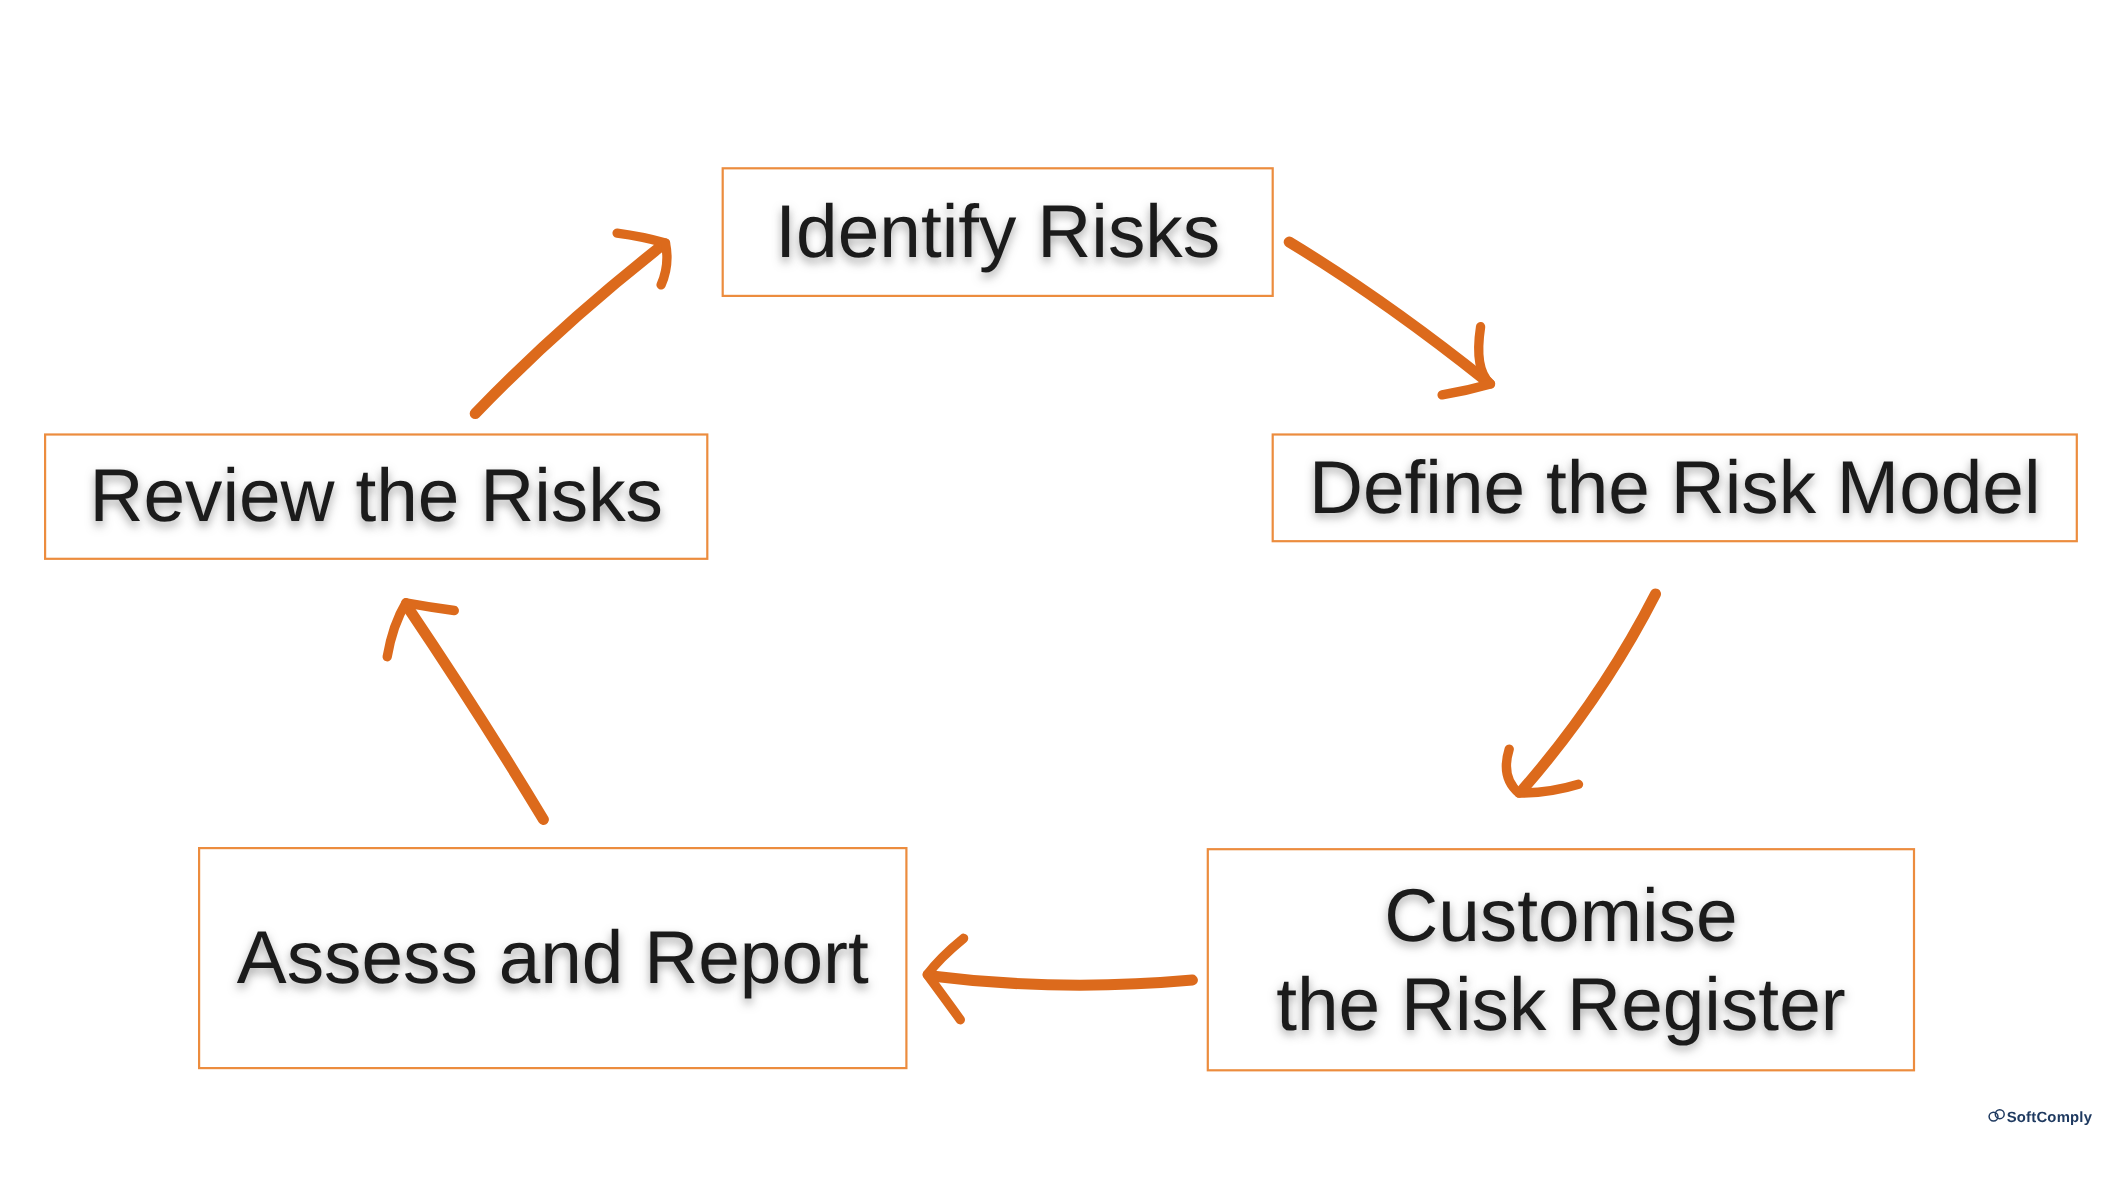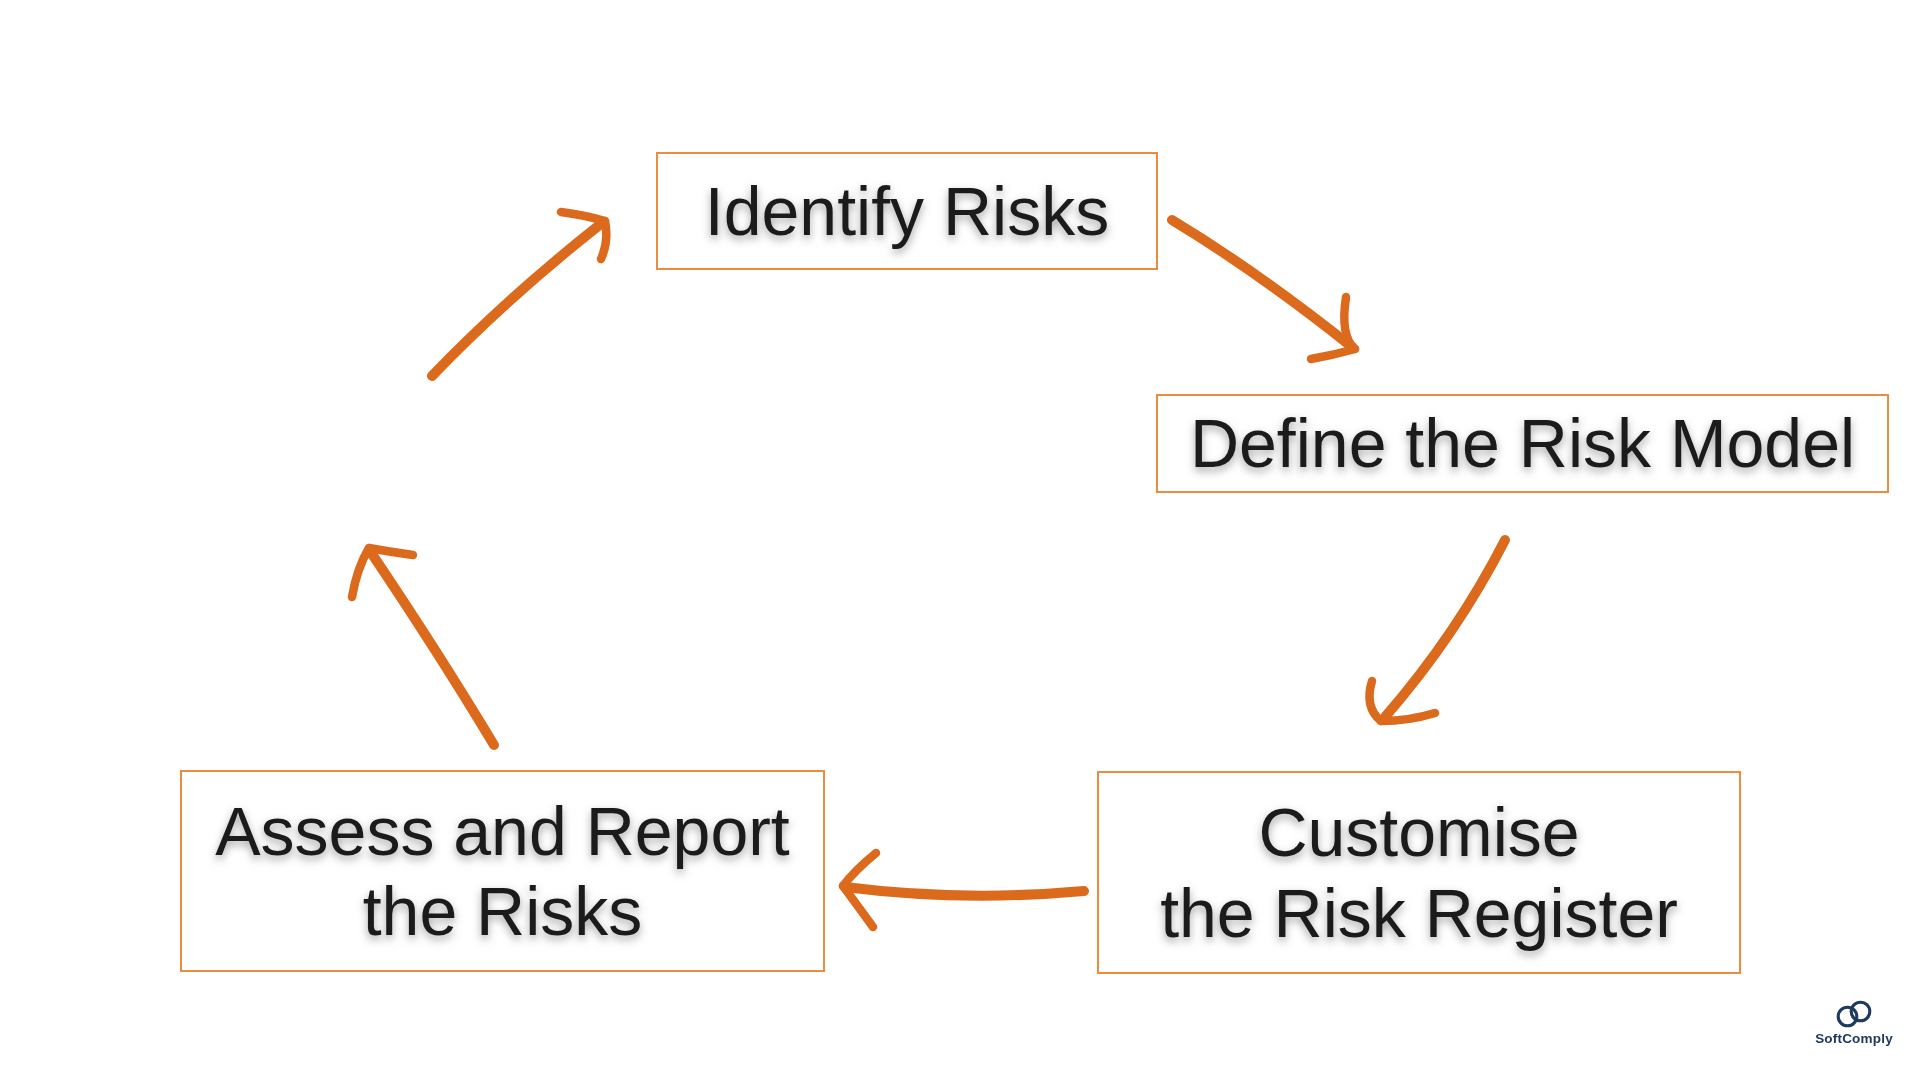--- a/index.html
+++ b/index.html
@@ -53,21 +53,20 @@
   }
   .shaft { stroke-width: 10px; }
   .head  { stroke-width: 8.5px; }
 
   .logo {
     position: absolute;
     left: 1806px;
     top: 1000px;
     width: 96px;
     display: flex;
-    flex-direction: column;
     align-items: center;
   }
   .logo-text {
     margin-top: 3px;
     font-size: 13.5px;
     font-weight: bold;
     letter-spacing: 0.2px;
     color: #1f3a60;
   }
 </style>
@@ -112,23 +111,25 @@
     <span>Define the Risk Model</span>
   </div>
 
   <div class="node" id="node-customise">
     <span>Customise</span>
     <span>the Risk Register</span>
   </div>
 
   <div class="node" id="node-assess">
     <span>Assess and Report</span>
-    <span>the Risks</span>
   </div>
 
+  <div class="node" id="node-review">
+    <span>Review the Risks</span>
+  </div>
 
   <div class="logo">
     <svg width="42" height="28" viewBox="0 0 42 28" xmlns="http://www.w3.org/2000/svg">
       <circle cx="14.5" cy="16.5" r="9.3" fill="none" stroke="#1f3a60" stroke-width="3.1"></circle>
       <circle cx="27.5" cy="11.5" r="9.3" fill="none" stroke="#1f3a60" stroke-width="3.1"></circle>
     </svg>
     <div class="logo-text">SoftComply</div>
   </div>
 
 </div>

